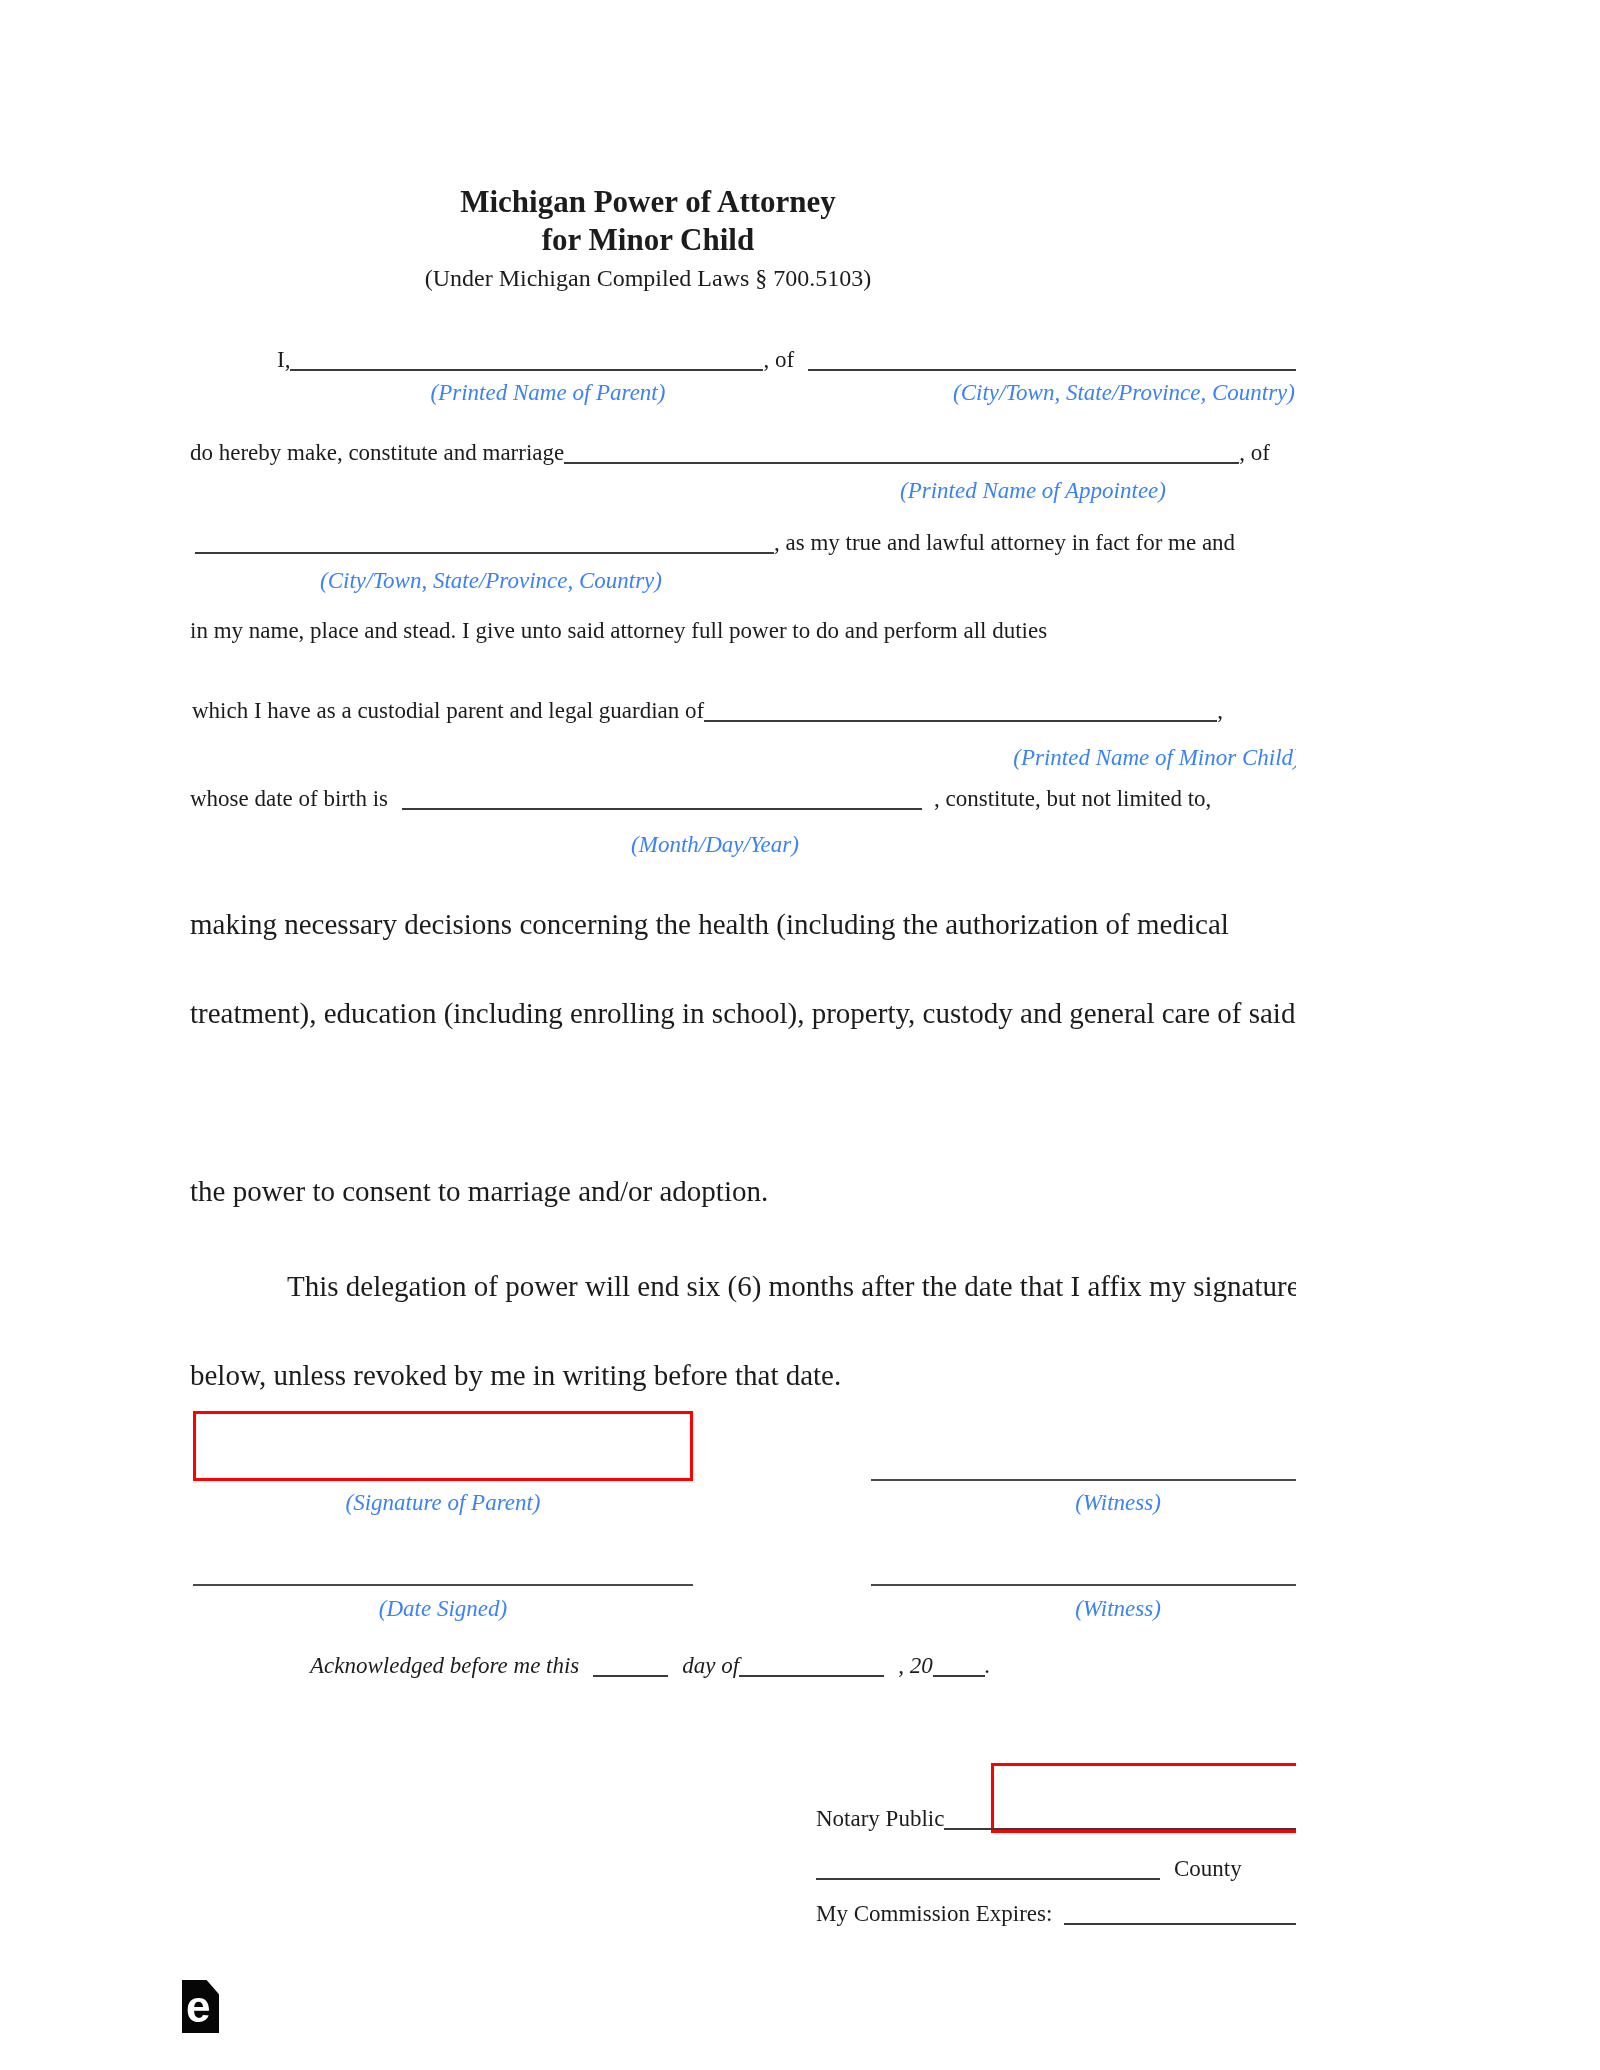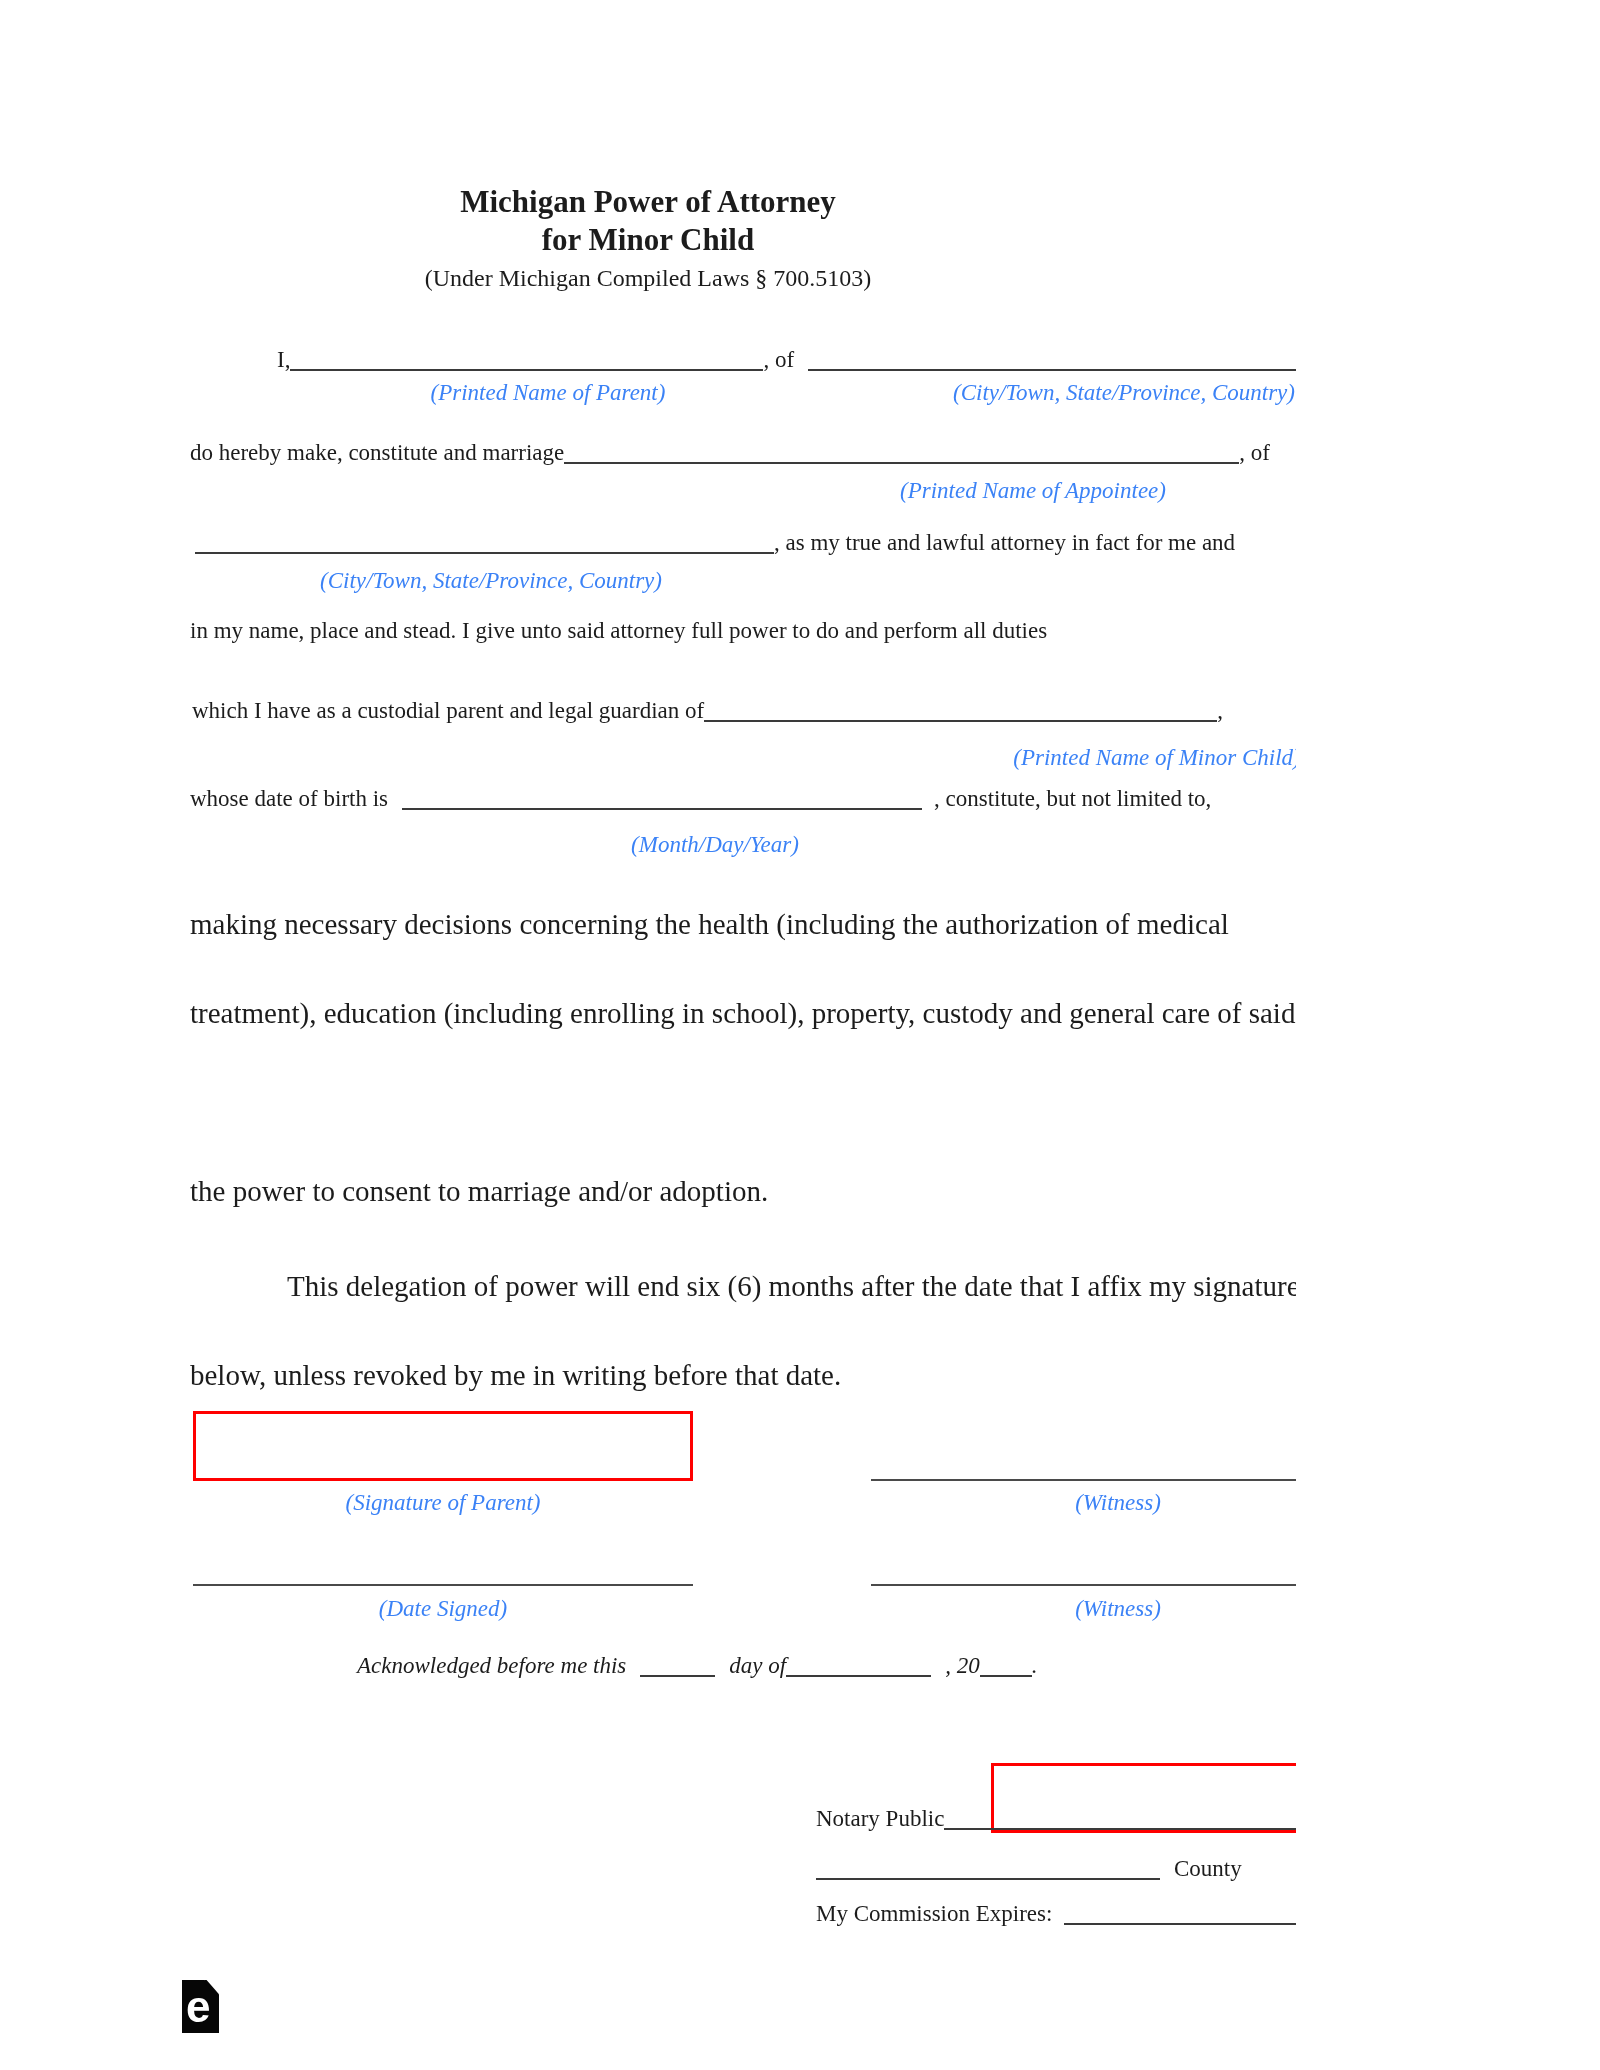--- a/index.html
+++ b/index.html
@@ -16,21 +16,21 @@
   .label {
     position:absolute; font-style:italic; font-size:23px; white-space:nowrap;
     transform:translateX(-50%); color:#3b82f6;
   }
   .title-block { position:absolute; top:183px; left:0; width:100%; text-align:center; line-height:38px; }
   .title-bold { font-weight:bold; font-size:31px; }
   .title-sub { font-weight:normal; font-size:24px; }
   .para-line { position:absolute; font-size:29px; white-space:nowrap; }
   .redbox { position:absolute; border:3px solid #ff0000; background:transparent; }
   .sigline { position:absolute; border-top:2px solid #4a4a4a; height:0; }
-  .italic { font-style:italic;margin-left:47px; }
+  .italic { font-style:italic; }
   .gap14 { margin-left:14px; }
   .gap12 { margin-left:12px; }
   .footer-page { position:absolute; left:1338px; top:1995px; font-family:"Liberation Sans", sans-serif; font-size:28px; color:#111; }
   .logo { position:absolute; left:182px; top:1980px; width:37px; height:53px; }
   .logo-body { position:absolute; left:0; top:0; width:100%; height:100%; background:#060606;
     clip-path:polygon(0 0, 60% 0, 100% 32%, 100% 100%, 0 100%); }
   .logo-fold { position:absolute; top:0; right:0; width:40%; height:32%; background:#060606;
     clip-path:polygon(0 0, 16% 0, 100% 84%, 100% 100%, 84% 100%, 0 16%); }
   .logo-e { position:absolute; left:0; top:0; width:100%; height:100%; line-height:53px;
     font-family:"Liberation Sans", sans-serif; font-weight:700; font-size:44px; color:#ffffff; padding-left:4px; }

